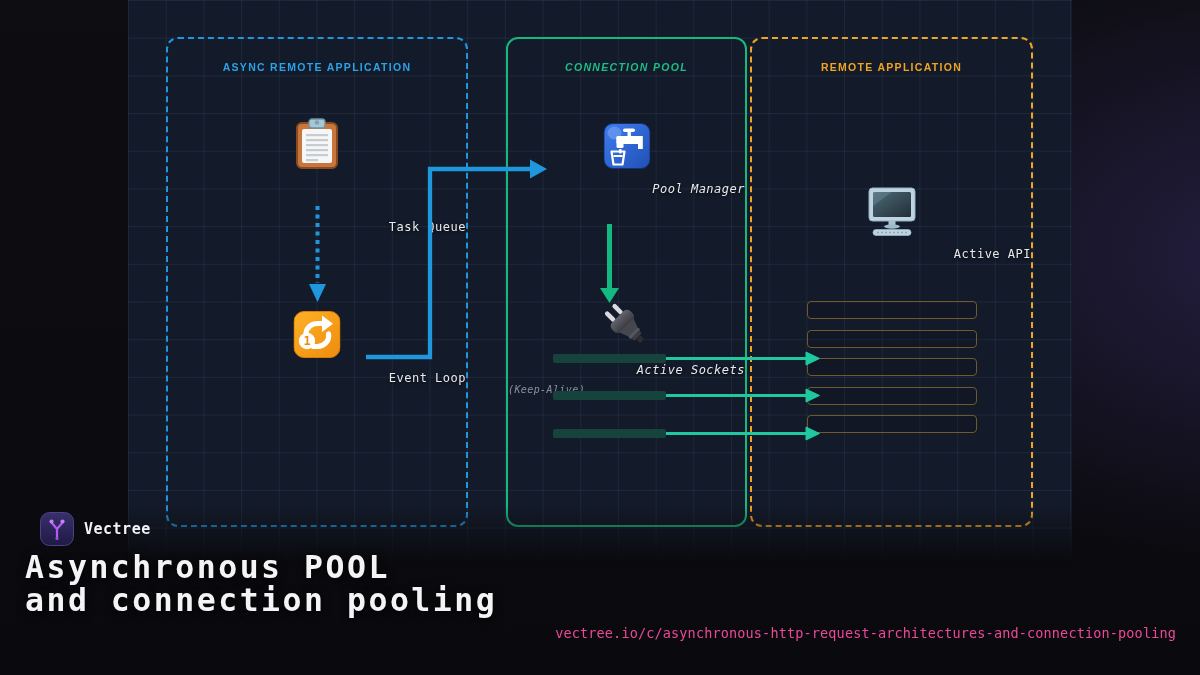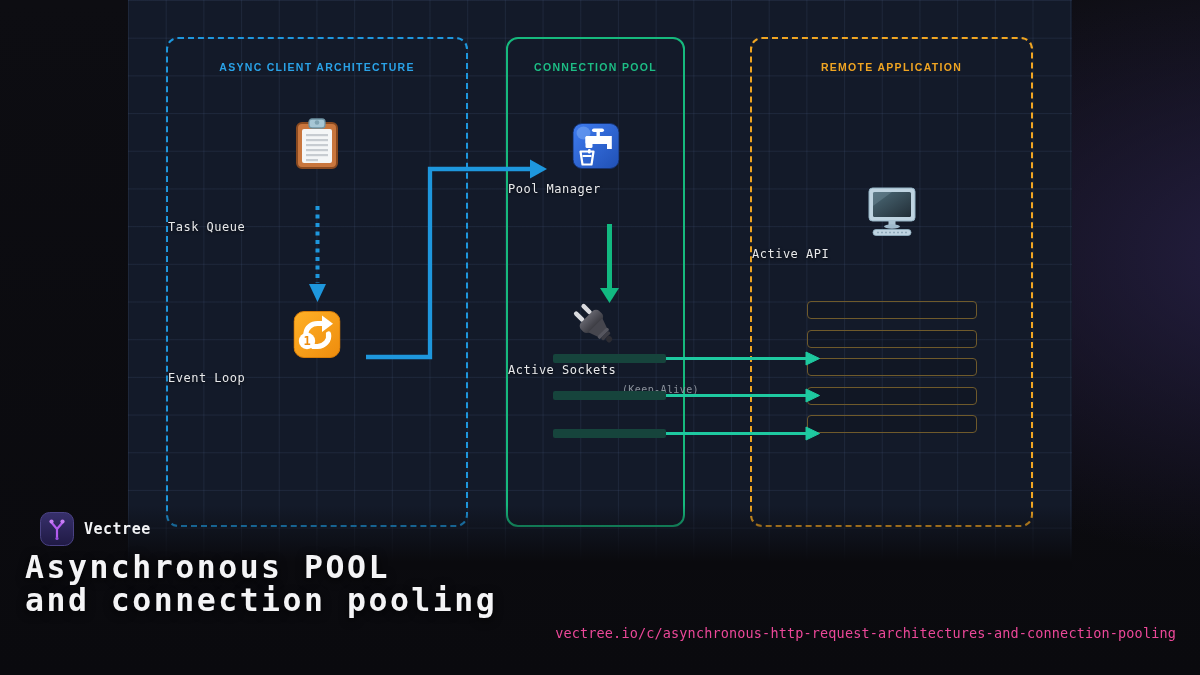--- a/index.html
+++ b/index.html
@@ -21,40 +21,40 @@
     z-index:0;
   }
   .panel-fade{
     position:absolute;left:128px;top:505px;width:944px;height:65px;
     background:linear-gradient(to bottom, rgba(10,10,14,0) 0%, #0a0a0e 88%);
     z-index:4;
   }
   
   .archbox{position:absolute;top:37px;height:490px;border-radius:12px;box-sizing:border-box;z-index:1;}
   .box-client{left:166px;width:302px;border:2px dashed #1e97dd;}
-  .box-pool{left:506px;width:179px;border:2px solid #16b97d;}
+  .box-pool{left:506px;width:241px;border:2px solid #16b97d;font-style:italic;}
   .box-remote{left:750px;width:283px;border:2px dashed #f0a522;}
   .box-title{
     position:absolute;top:22px;left:0;width:100%;text-align:center;
     font-family:"Liberation Sans",sans-serif;font-weight:bold;
     font-size:10.5px;letter-spacing:1.3px;line-height:13px;
   }
   .box-client .box-title{color:#2aa3e8;}
   .box-pool .box-title{color:#1dbd85;}
   .box-remote .box-title{color:#f0a522;}
   
   .node-icon{position:absolute;left:50%;transform:translateX(-50%);z-index:3;}
   .node-label{
-    position:absolute;left:0;width:100%;text-align:left;z-index:3;
+    position:absolute;left:0;width:100%;text-align:right;z-index:3;
     color:#e8e9eb;font-size:12px;letter-spacing:.5px;line-height:14px;
     text-shadow:0 1px 3px rgba(0,0,0,.7);
   }
   .node-sublabel{
-    position:absolute;left:0;width:100%;text-align:right;z-index:3;
-    color:#8b929c;font-size:10px;letter-spacing:.4px;line-height:12px;padding-left:16px;
+    position:absolute;left:0;width:100%;text-align:left;z-index:3;
+    color:#8b929c;font-size:10px;letter-spacing:.4px;line-height:12px;
   }
   
   .socket-bar{position:absolute;left:553px;width:113px;height:9px;background:#16443c;border-radius:2px;z-index:2;}
   
   .slot{
     position:absolute;left:55px;width:170px;height:18px;box-sizing:border-box;
     border:1.4px solid #6f5a2b;border-radius:4px;background:rgba(0,0,0,.10);
   }
   
   .connectors{position:absolute;left:0;top:0;z-index:2;pointer-events:none;}
@@ -72,21 +72,21 @@
     position:absolute;right:24px;top:625px;z-index:6;
     color:#ec4899;font-size:13.5px;letter-spacing:.15px;
   }
 </style>
 </head>
 <body>
 
 <div class="panel"></div>
 
 <div class="archbox box-client">
-  <div class="box-title">ASYNC CLIENT ARCHITECTURE</div>
+  <div class="box-title">ASYNC REMOTE APPLICATION</div>
 
   <svg class="node-icon" style="top:79px" width="44" height="52" viewBox="0 0 44 52">
     <rect x="2" y="5" width="40" height="45" rx="5" fill="#c9763d" stroke="#8a4a20" stroke-width="2"></rect>
     <rect x="7" y="11" width="30" height="34" rx="2" fill="#f4f6f7"></rect>
     <rect x="14" y="1" width="16" height="9" rx="3" fill="#a7c7d5" stroke="#6e93a3" stroke-width="1.3"></rect>
     <circle cx="22" cy="4.5" r="2.3" fill="#7fa3b2"></circle>
     <g fill="#c7ccd1">
       <rect x="11" y="16" width="22" height="2.2"></rect>
       <rect x="11" y="21" width="22" height="2.2"></rect>
       <rect x="11" y="26" width="22" height="2.2"></rect>

